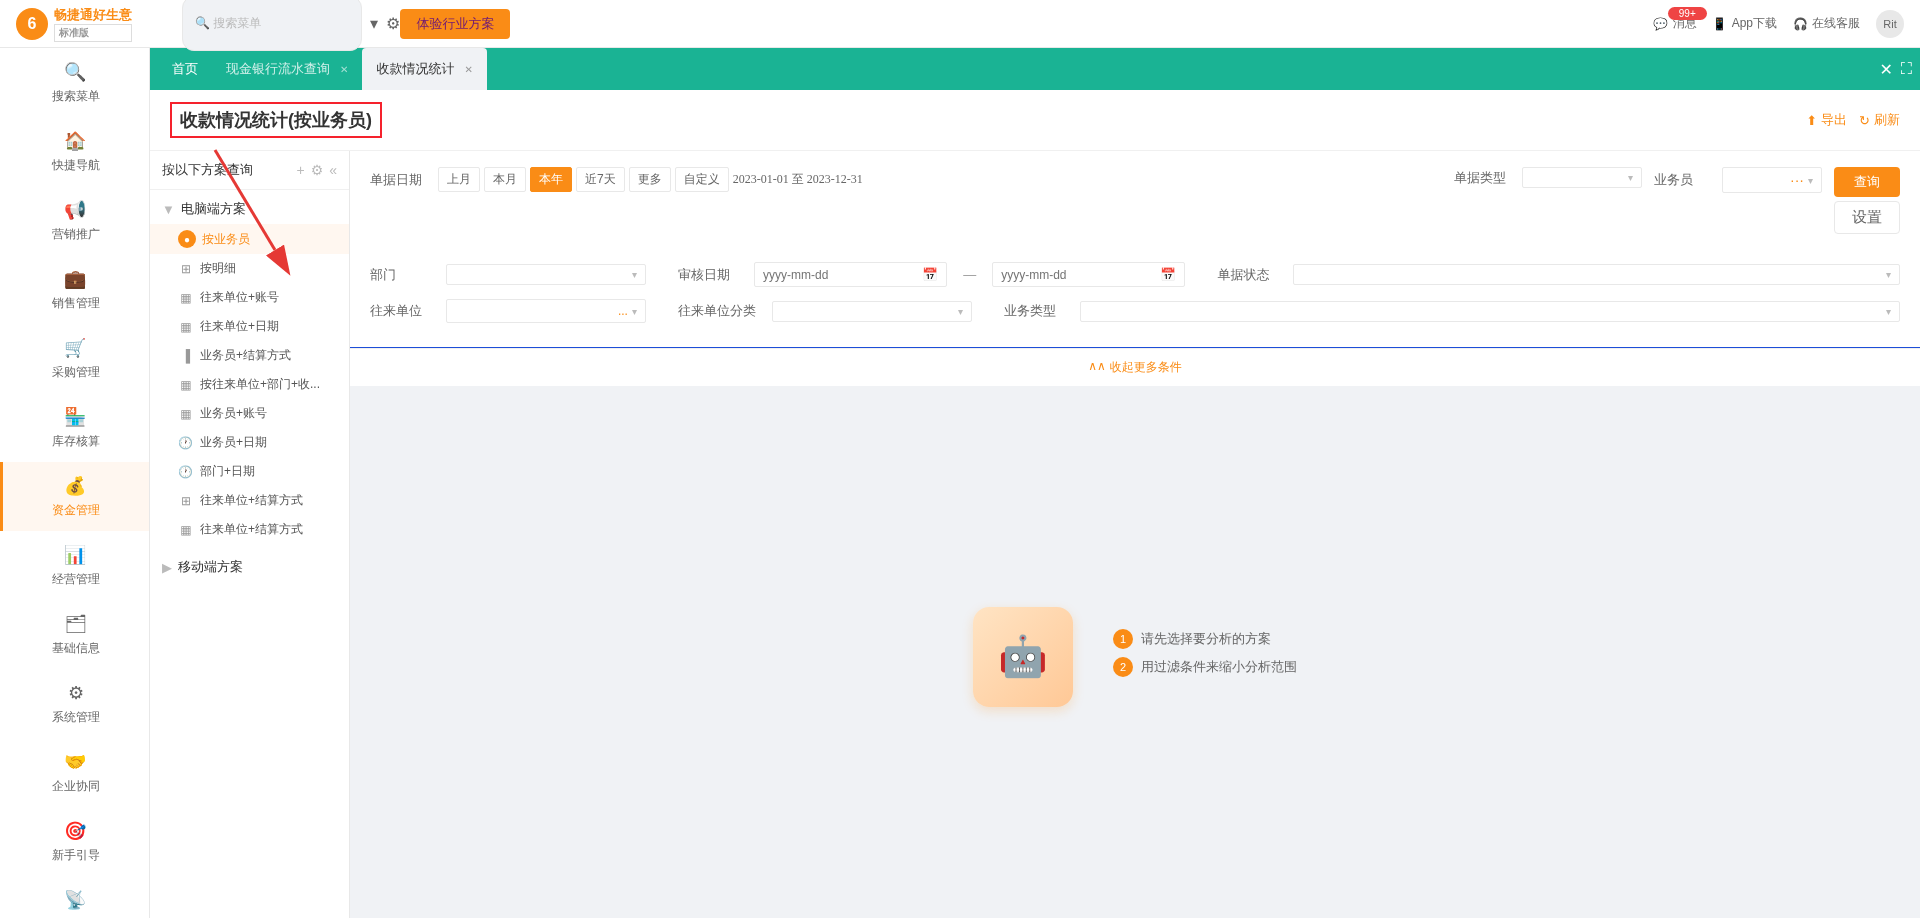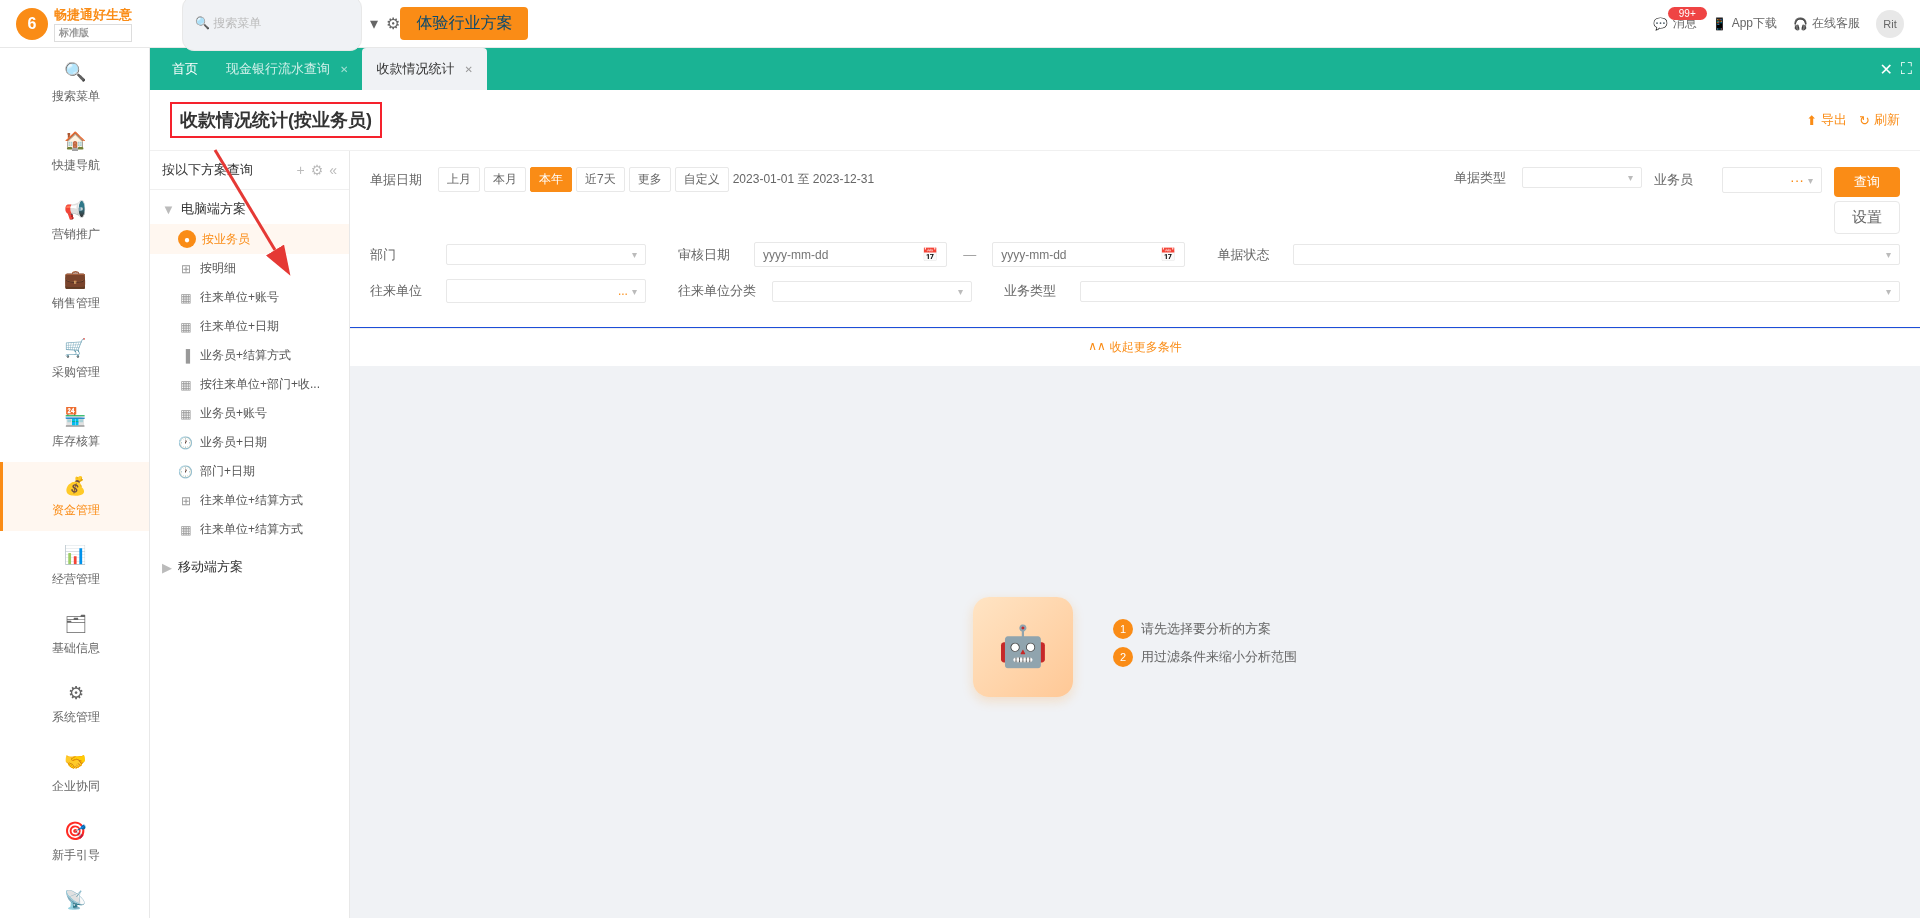--- a/index.html
+++ b/index.html
@@ -46,24 +46,24 @@
       font-size: 12px;
       color: #999;
       width: 200px;
     }
     .header-dropdown-btn {
       background: none; border: none; cursor: pointer;
       color: #666; font-size: 16px;
     }
     .header-gear { color: #666; cursor: pointer; font-size: 16px; }
     .trial-btn {
-      background: #fa8c16; color: #0c4a6e;
+      background: #fa8c16; color: #701a75;
       border: none; border-radius: 4px;
       padding: 6px 16px; cursor: pointer;
-      font-size: 16px;
+      font-size: 13px;
     }
     .header-right {
       display: flex; align-items: center; gap: 16px;
       margin-left: auto;
     }
     .header-right-item {
       display: flex; align-items: center; gap: 4px;
       color: #666; cursor: pointer; font-size: 12px;
       position: relative;
     }
@@ -210,21 +210,21 @@
       display: flex; align-items: center; gap: 4px;
     }
     .date-btn {
       padding: 3px 8px; border: 1px solid #e8e8e8;
       background: none; cursor: pointer; font-size: 12px;
       color: #666; border-radius: 2px;
     }
     .date-btn.active {
       background: #fa8c16; color: white; border-color: #fa8c16;
     }
-    .date-range-text { color: #666; font-size: 12px; }
+    .date-range-text { color: #666; font-size: 12px; font-family: Liberation Serif, serif; }
     .filter-select {
       display: flex; align-items: center;
       border: 1px solid #e8e8e8; border-radius: 2px;
       padding: 4px 8px; background: white;
       cursor: pointer; gap: 4px; min-width: 120px;
       color: #666; font-size: 12px;
     }
     .filter-input-wrap {
       display: flex; align-items: center;
       border: 1px solid #e8e8e8; border-radius: 2px;
@@ -594,21 +594,21 @@
                   <span class="chevron-down">▾</span>
                 </div>
               </div>
 
               <div style="display:flex;flex-direction:column;gap:4px;">
                 <button class="query-btn">查询</button>
                 <button class="settings-btn">设置</button>
               </div>
             </div>
 
-            <div class="filter-row" style="margin-top:8px;">
+            <div class="filter-row" style="margin-top:28px;">
               <span class="filter-label">部门</span>
               <div class="filter-select" style="min-width:200px;">
                 <span style="flex:1;"></span>
                 <span class="chevron-down">▾</span>
               </div>
 
               <span class="filter-label" style="margin-left:16px;">审核日期</span>
               <div class="filter-input-wrap">
                 <input type="text" placeholder="yyyy-mm-dd" style="">
                 <span style="color:#bbb;">📅</span>

